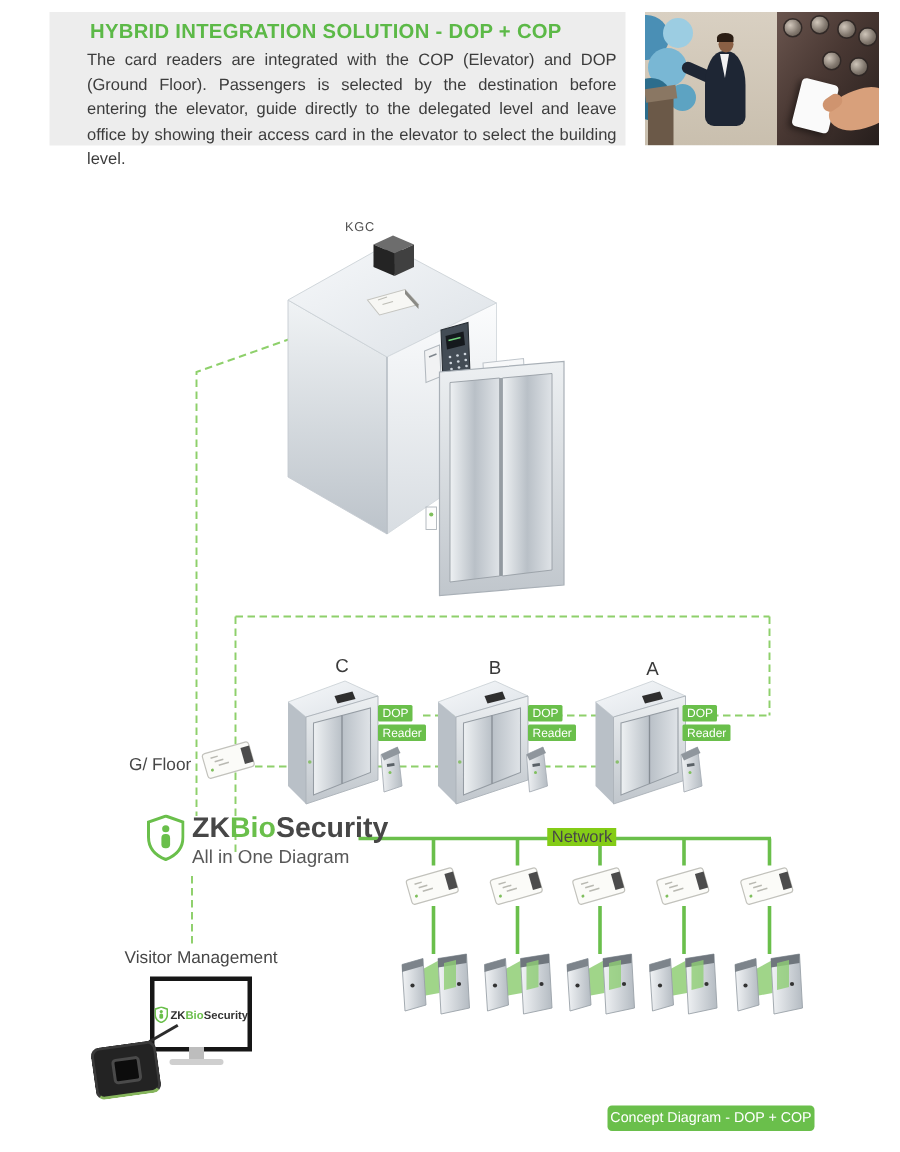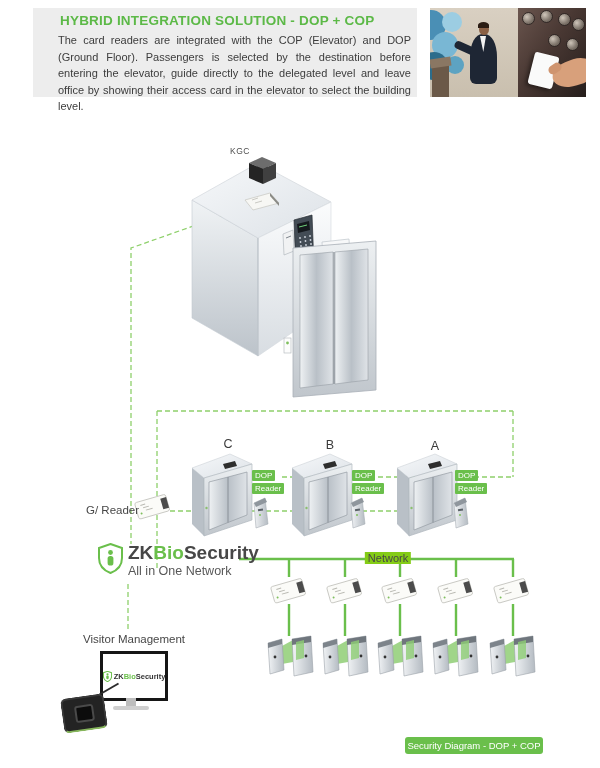--- a/index.html
+++ b/index.html
@@ -285,21 +285,21 @@
     <use href="#sym-ctrl" x="492" y="576"></use>
 
     <use href="#sym-turnstile" x="266" y="634"></use>
     <use href="#sym-turnstile" x="321" y="634"></use>
     <use href="#sym-turnstile" x="376" y="634"></use>
     <use href="#sym-turnstile" x="431" y="634"></use>
     <use href="#sym-turnstile" x="488" y="634"></use>
   </svg>
 
   <div class="abs" id="kgc-label">KGC</div>
-  <div class="abs lbl" style="left:86px;top:504px;">G/ Reader</div>
+  <div class="abs lbl" style="left:86px;top:504px;">G/ Floor</div>
 
   <div class="abs elev-lbl" style="left:228px;top:437px;">C</div>
   <div class="abs elev-lbl" style="left:330px;top:438px;">B</div>
   <div class="abs elev-lbl" style="left:435px;top:439px;">A</div>
 
   <div class="abs badge-stack" style="left:252px;top:470px;">
     <span class="chip">DOP</span>
     <span class="chip">Reader</span>
   </div>
   <div class="abs badge-stack" style="left:352px;top:470px;">
@@ -314,21 +314,21 @@
   <div class="abs" id="network-label">Network</div>
 
   <div class="abs" id="brand">
     <svg width="25" height="31" viewBox="0 0 25 31">
       <path d="M12.5 1 L24 5 V15 C24 23 19 27.5 12.5 30 C6 27.5 1 23 1 15 V5 Z" fill="#fff" stroke="#6abf4b" stroke-width="2"></path>
       <circle cx="12.5" cy="9.5" r="2.4" fill="#6abf4b"></circle>
       <rect x="9.6" y="13" width="5.8" height="9.5" rx="2.6" fill="#6abf4b"></rect>
     </svg>
     <div id="brand-text-wrap">
       <div id="brand-name"><span>ZK</span><span class="green">Bio</span><span>Security</span></div>
-      <div id="brand-tagline">All in One Network</div>
+      <div id="brand-tagline">All in One Diagram</div>
     </div>
   </div>
 
   <div class="abs" id="visitor-label">Visitor Management</div>
   <div class="abs" id="monitor">
     <div id="monitor-logo">
       <svg width="9" height="11" viewBox="0 0 25 31">
         <path d="M12.5 1 L24 5 V15 C24 23 19 27.5 12.5 30 C6 27.5 1 23 1 15 V5 Z" fill="#fff" stroke="#6abf4b" stroke-width="3"></path>
         <circle cx="12.5" cy="9.5" r="3" fill="#6abf4b"></circle>
         <rect x="9" y="13" width="7" height="10" rx="3" fill="#6abf4b"></rect>
@@ -336,15 +336,15 @@
       <span class="mini-name"><span>ZK</span><span class="green">Bio</span><span>Security</span></span>
     </div>
   </div>
   <div class="abs" id="monitor-neck"></div>
   <div class="abs" id="monitor-base"></div>
   <div class="abs" id="fp-cable"></div>
   <div class="abs" id="fp-reader">
     <div id="fp-window"></div>
   </div>
 
-  <div class="abs" id="footer-badge">Security Diagram - DOP + COP</div>
+  <div class="abs" id="footer-badge">Concept Diagram - DOP + COP</div>
 
 </div>
 
 </body></html>

